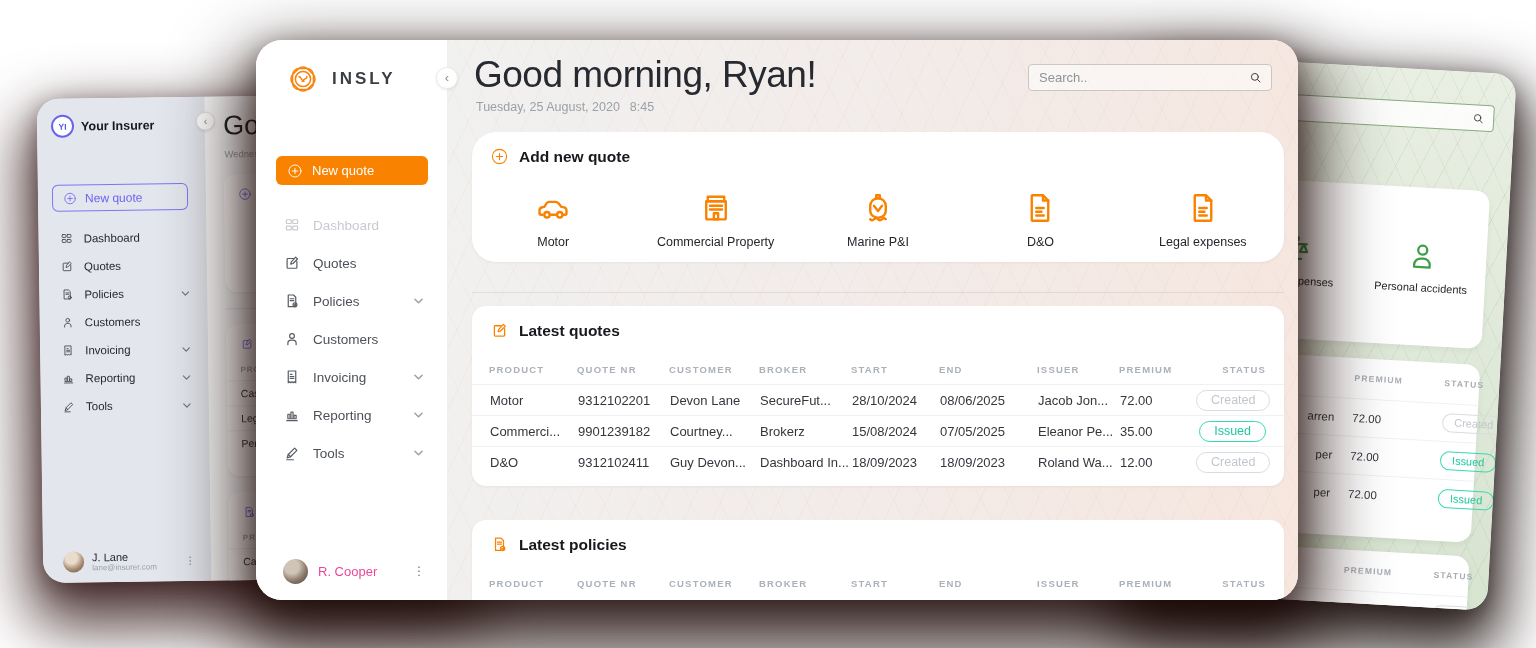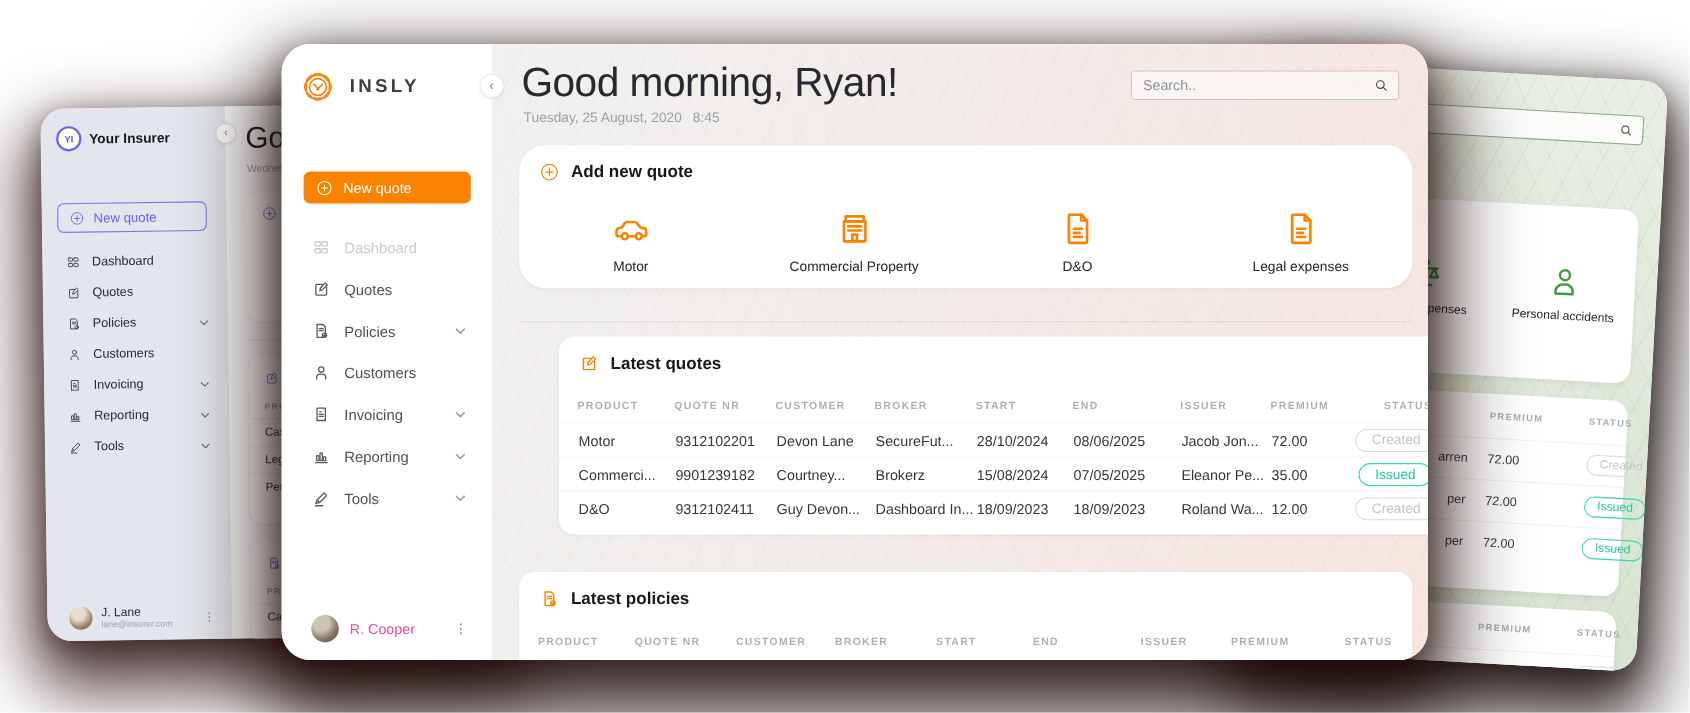--- a/index.html
+++ b/index.html
@@ -8,21 +8,21 @@
   .canvas { position:absolute; inset:0; background:#fff; overflow:hidden; }
 
   .window { position:absolute; border-radius:26px; overflow:hidden; }
 
   
   .center-window {
     left:256px; top:40px; width:1042px; height:560px; z-index:5; background:#fff;
     box-shadow:0 34px 70px 18px rgba(26,7,4,.82), 0 8px 28px rgba(26,7,4,.45);
   }
   .sidebar { position:absolute; left:0; top:0; bottom:0; width:192px; background:#fff; border-right:1px solid #efefef; }
-  .brand { position:absolute; left:14px; top:20px; display:flex; align-items:center; gap:10px; }
+  .brand { position:absolute; left:28px; top:20px; display:flex; align-items:center; gap:10px; }
   .brand-word { font-size:17px; font-weight:700; letter-spacing:3px; color:#3a3f45; }
   .collapse-btn { position:absolute; right:-11px; top:27px; width:22px; height:22px; border-radius:50%;
     background:#fff; border:1px solid #ececec; color:#8a8f96; font-size:13px; line-height:20px; text-align:center;
     box-shadow:0 1px 3px rgba(0,0,0,.08); cursor:pointer; z-index:3; }
   .new-quote-btn { position:absolute; left:20px; top:116px; width:152px; height:29px; background:#f98300;
     border:none; border-radius:6px; color:#fff; font-size:13px; display:flex; align-items:center; gap:9px;
     padding-left:11px; cursor:pointer; font-family:inherit; }
   .menu { position:absolute; left:0; top:166px; right:0; }
   .menu-item { height:38px; display:flex; align-items:center; gap:12px; padding:0 24px 0 27px; color:#4c5158;
     font-size:13.5px; cursor:pointer; }
@@ -58,21 +58,21 @@
   .card-title svg { width:19px; height:19px; stroke:#f98300; flex:none; }
   .add-quote-card { top:92px; height:130px;border-radius:24px; }
   .products-row { position:absolute; left:0; right:0; top:44px; bottom:0; display:flex; }
   .product-tile { flex:1; display:flex; flex-direction:column; align-items:center; justify-content:center; gap:9px;
     cursor:pointer; }
   .product-tile svg { width:42px; height:36px; stroke:#f98300; }
   .product-label { font-size:12.5px; color:#23262b; }
   .divider { position:absolute; left:24px; width:812px; height:1px; background:rgba(0,0,0,.07); }
   .div-1 { top:252px; }
 
-  .quotes-card { top:266px; height:180px;margin-left:36px; }
+  .quotes-card { top:266px; height:180px; }
   .q-table { position:absolute; left:0; right:0; top:48px; }
   .q-row { display:grid; grid-template-columns:88px 92px 90px 92px 88px 98px 82px 76px 1fr;
     padding:0 18px; align-items:center; }
   .q-head { height:30px;padding-left:17px; }
   .q-head span { font-size:9.5px; letter-spacing:1.2px; color:#abb1b8; font-weight:700; }
   .q-head span:last-child, .q-cell-status { justify-self:end; }
   .q-data { height:31px; border-top:1px solid #f1f1f1; font-size:13px; color:#33373d; cursor:pointer; }
   .pill { display:inline-block; padding:2px 14px 3px; border-radius:999px; font-size:12.5px;
     border:1.5px solid #d9dce1; color:#c2c7ce; }
   .pill[data-status="Issued"] { border-color:#35d9b2; color:#1ec9a0; }
@@ -503,20 +503,29 @@
             <svg class="icn" viewBox="0 0 24 24">
                 <path d="M6.5 4.5h11v3h-11z"></path>
                 <path d="M5.5 7.5h13V19a.6.6 0 0 1-.6.6H6.1a.6.6 0 0 1-.6-.6z"></path>
                 <path d="M8 10.5h8M8 13h8"></path>
                 <rect x="10.6" y="15.5" width="2.8" height="4"></rect>
               </svg>
             <span class="product-label">Commercial Property</span>
           </div>
           <div class="product-tile">
             <svg class="icn" viewBox="0 0 24 24">
+                <path d="M10.8 3.5h2.4v2h-2.4z"></path>
+                <path d="M12 5.5c-2.9 0-5.2 2.3-5.2 5.2v2.8c0 2.1 1.4 4 3.4 4.6l1.8.5 1.8-.5c2-.6 3.4-2.5 3.4-4.6v-2.8c0-2.9-2.3-5.2-5.2-5.2z"></path>
+                <path d="M9.3 10.5 12 14l2.7-3.5"></path>
+                <path d="M6.8 19.5c.9.8 1.8.8 2.6 0 .9-.8 1.8-.8 2.6 0 .9.8 1.8.8 2.6 0 .9-.8 1.8-.8 2.6 0"></path>
+              </svg>
+            <span class="product-label">Marine P&amp;I</span>
+          </div>
+          <div class="product-tile">
+            <svg class="icn" viewBox="0 0 24 24">
                 <path d="M7 3.5h7l3.5 3.5v13a.5.5 0 0 1-.5.5H7a.5.5 0 0 1-.5-.5v-16a.5.5 0 0 1 .5-.5z"></path>
                 <path d="M14 3.5V7h3.5"></path>
                 <path d="M9.5 12h5M9.5 14.5h3.5M9.5 17h5"></path>
               </svg>
             <span class="product-label">D&amp;O</span>
           </div>
           <div class="product-tile">
             <svg class="icn" viewBox="0 0 24 24">
                 <path d="M7 3.5h7l3.5 3.5v13a.5.5 0 0 1-.5.5H7a.5.5 0 0 1-.5-.5v-16a.5.5 0 0 1 .5-.5z"></path>
                 <path d="M14 3.5V7h3.5"></path>

